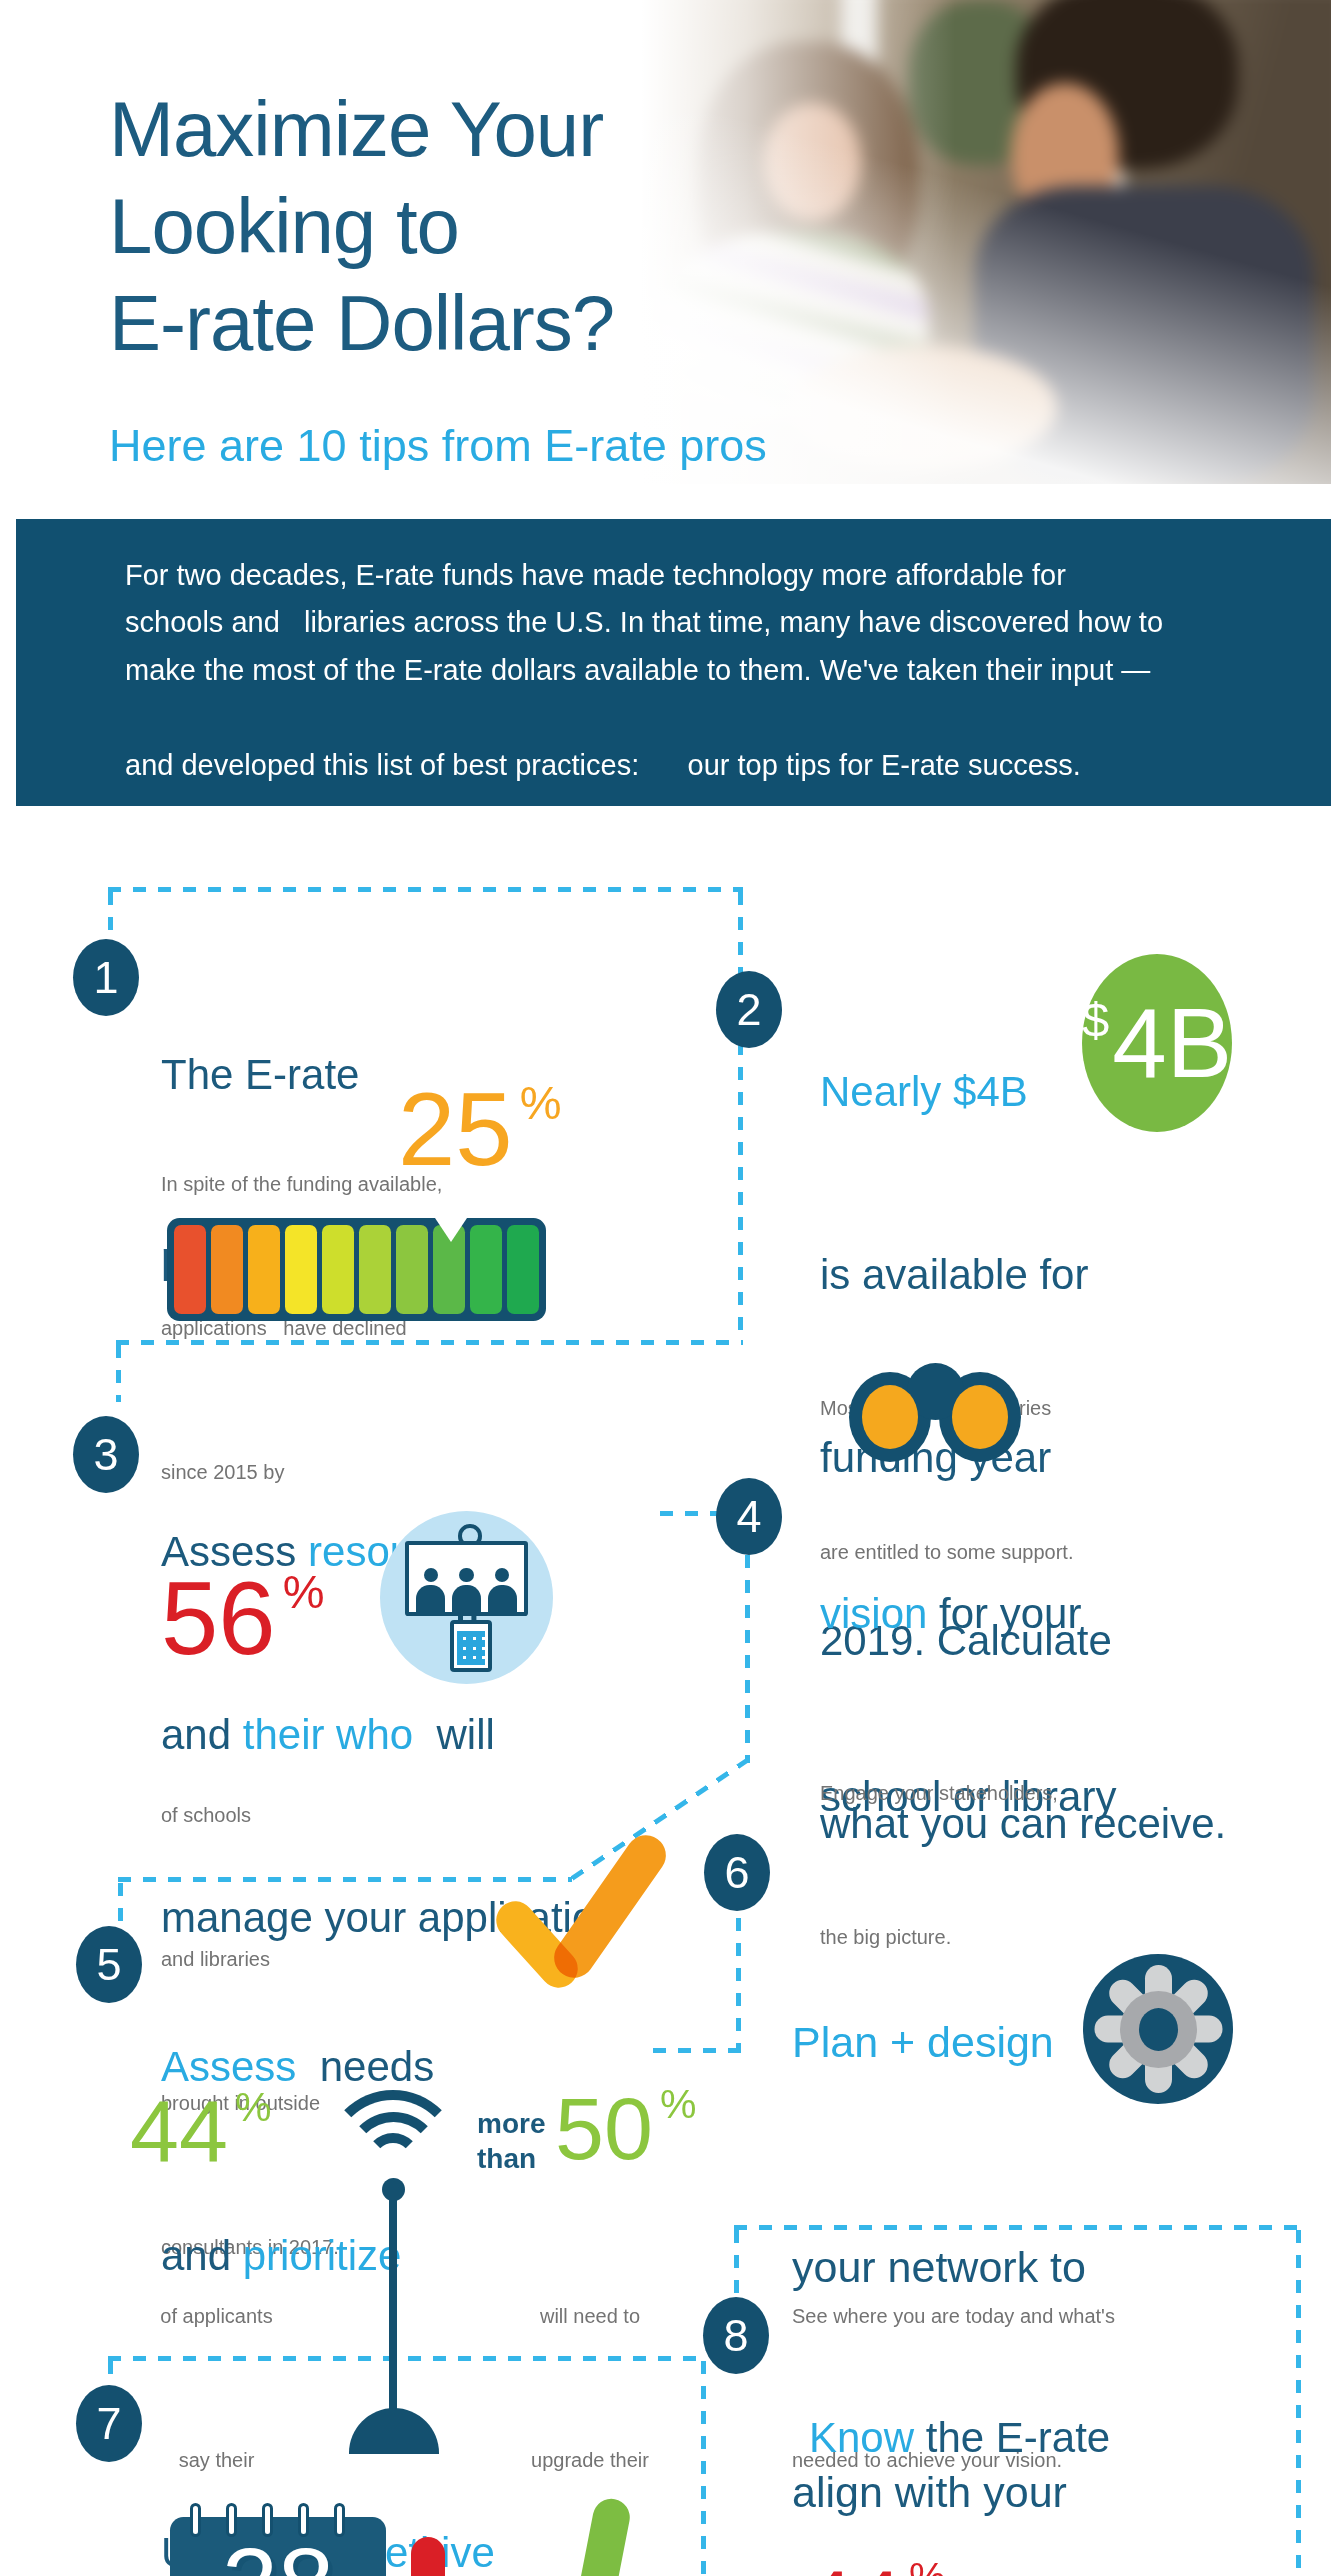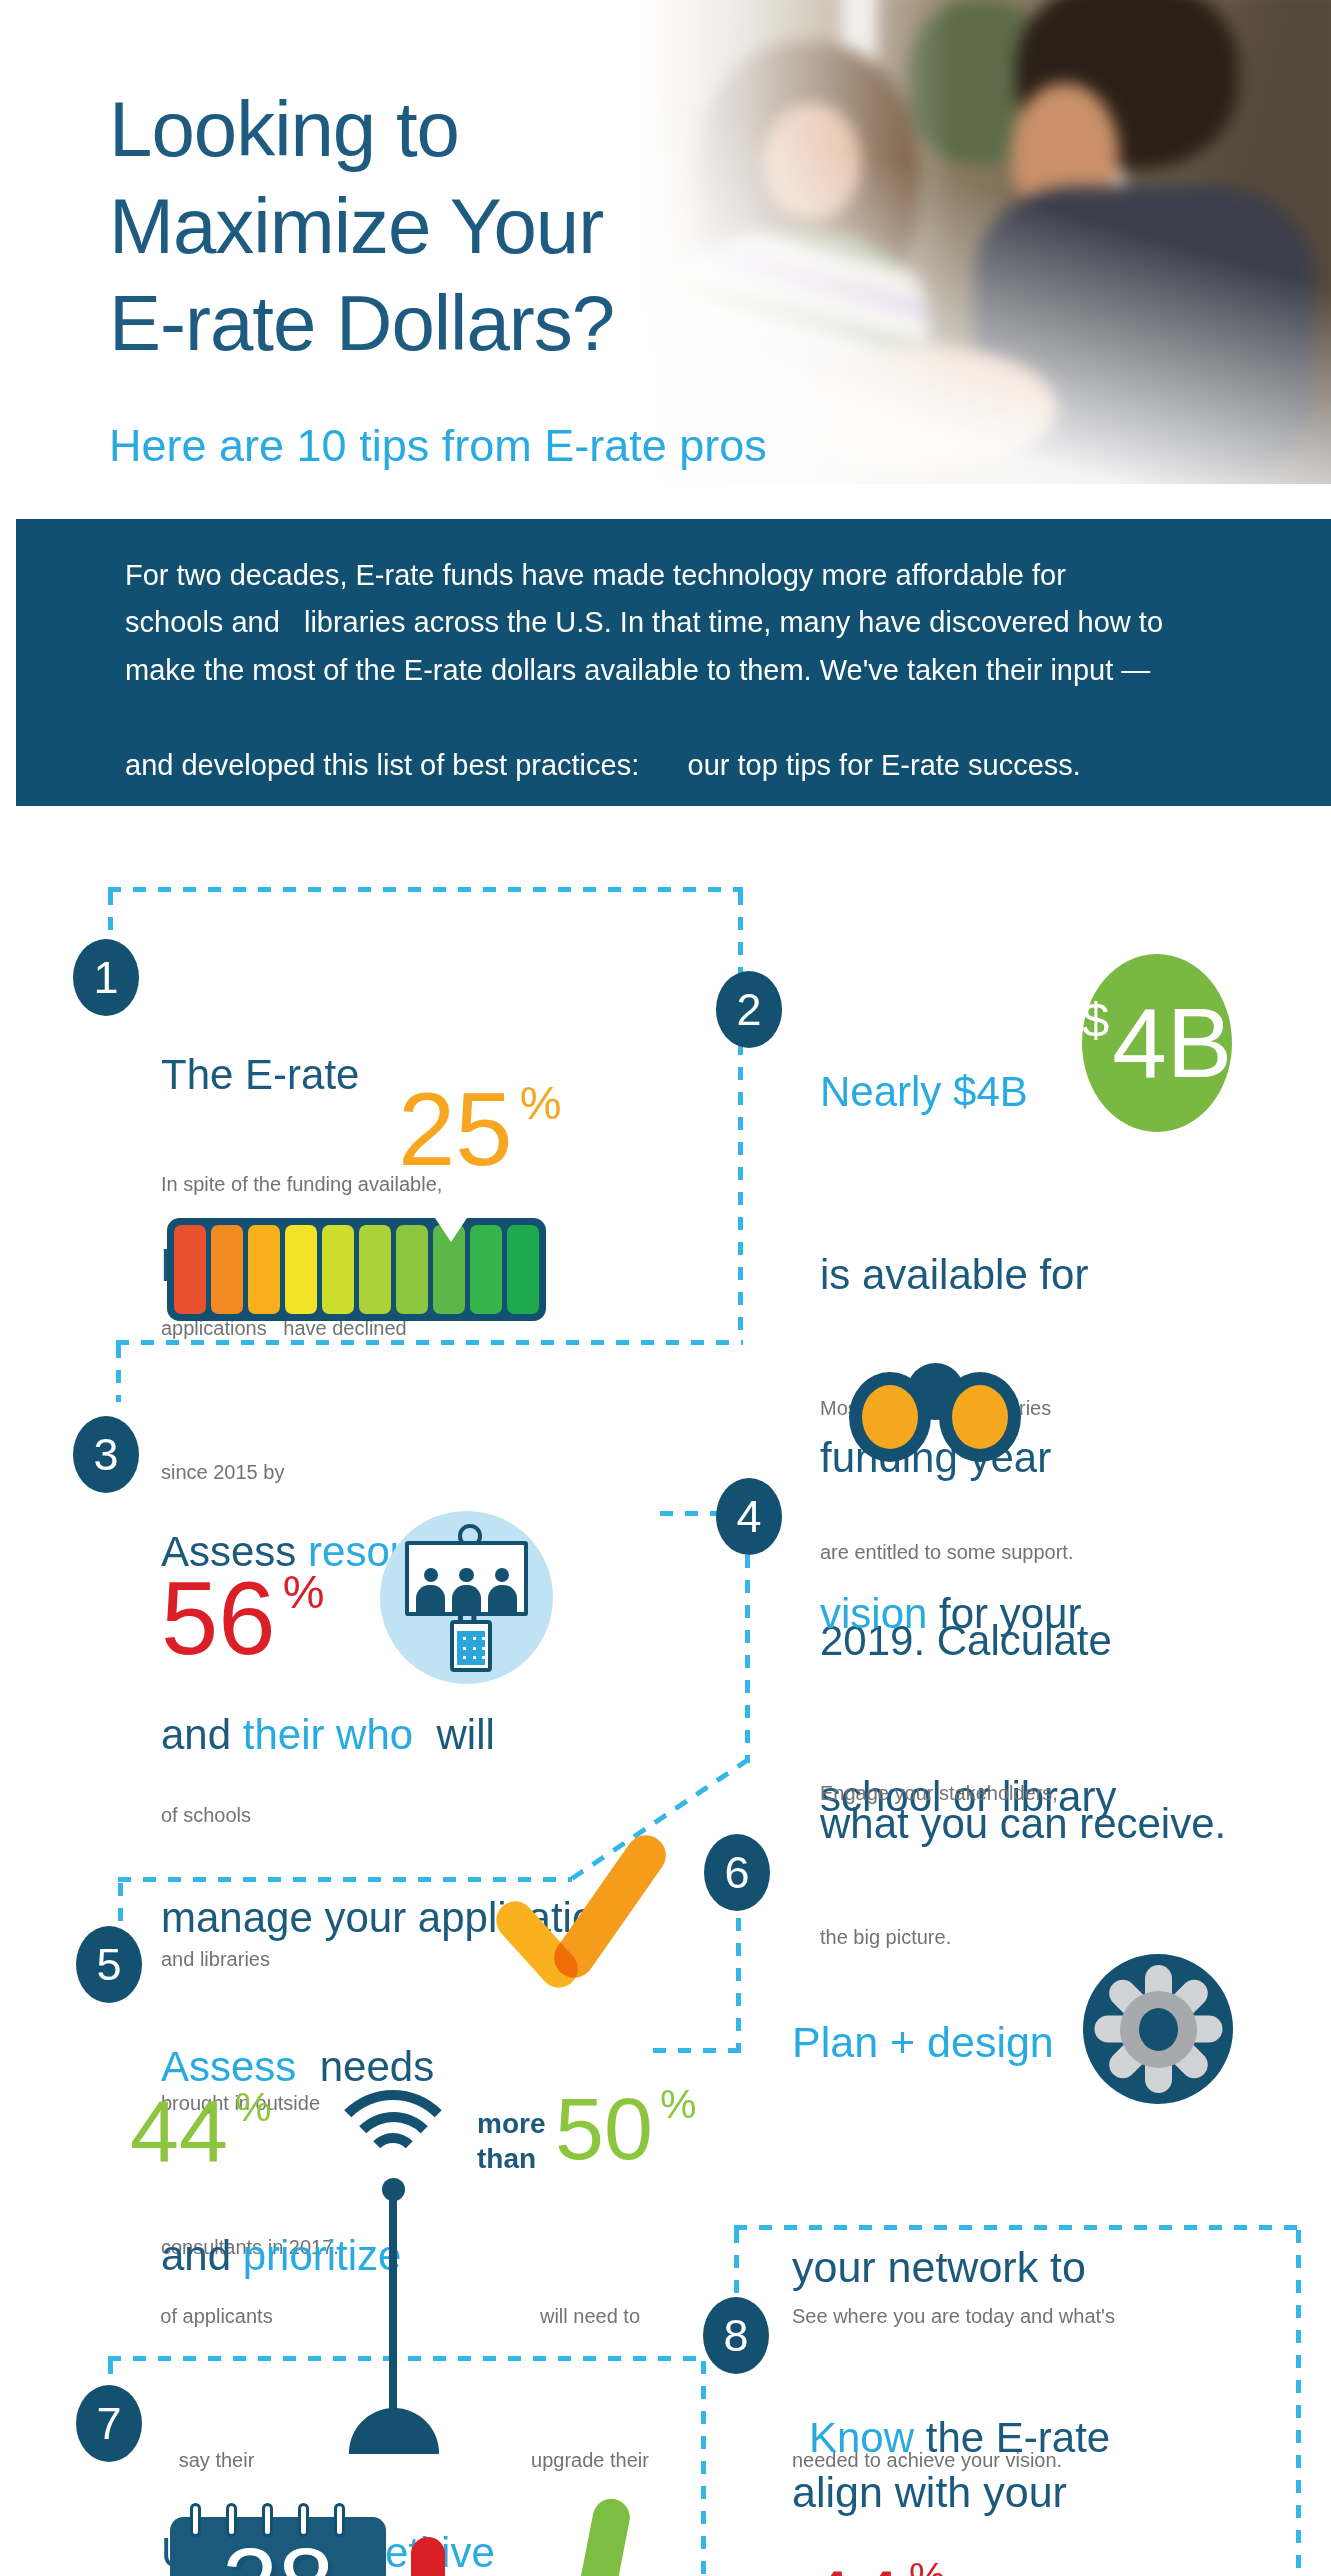--- a/index.html
+++ b/index.html
@@ -131,22 +131,22 @@
         <div class="sweater"></div>
       <div class="mhair"></div>
         <div class="mface"></div>
         <div class="jacket"></div>
         <div class="hands"></div>
     </div>
     <div class="fadeL"></div>
       <div class="fadeB"></div>
   </div>
   <div id="main-title" class="abs">
+    <div>Maximize Your</div>
     <div>Looking to</div>
-    <div>Maximize Your</div>
     <div>E-rate Dollars?</div>
   </div>
   <div id="subtitle" class="abs">Here are 10 tips from E-rate pros</div>
 
   <div id="band" class="abs">
     <div class="line" style="top:33px">For two decades, E-rate funds have made technology more affordable for</div>
     <div class="line" style="top:80px">schools and   libraries across the U.S. In that time, many have discovered how to</div>
     <div class="line" style="top:128px">make the most of the E-rate dollars available to them. We've taken their input —</div>
     <div class="line" style="top:223px">and developed this list of best practices:      our top tips for E-rate success.</div>
   </div>

